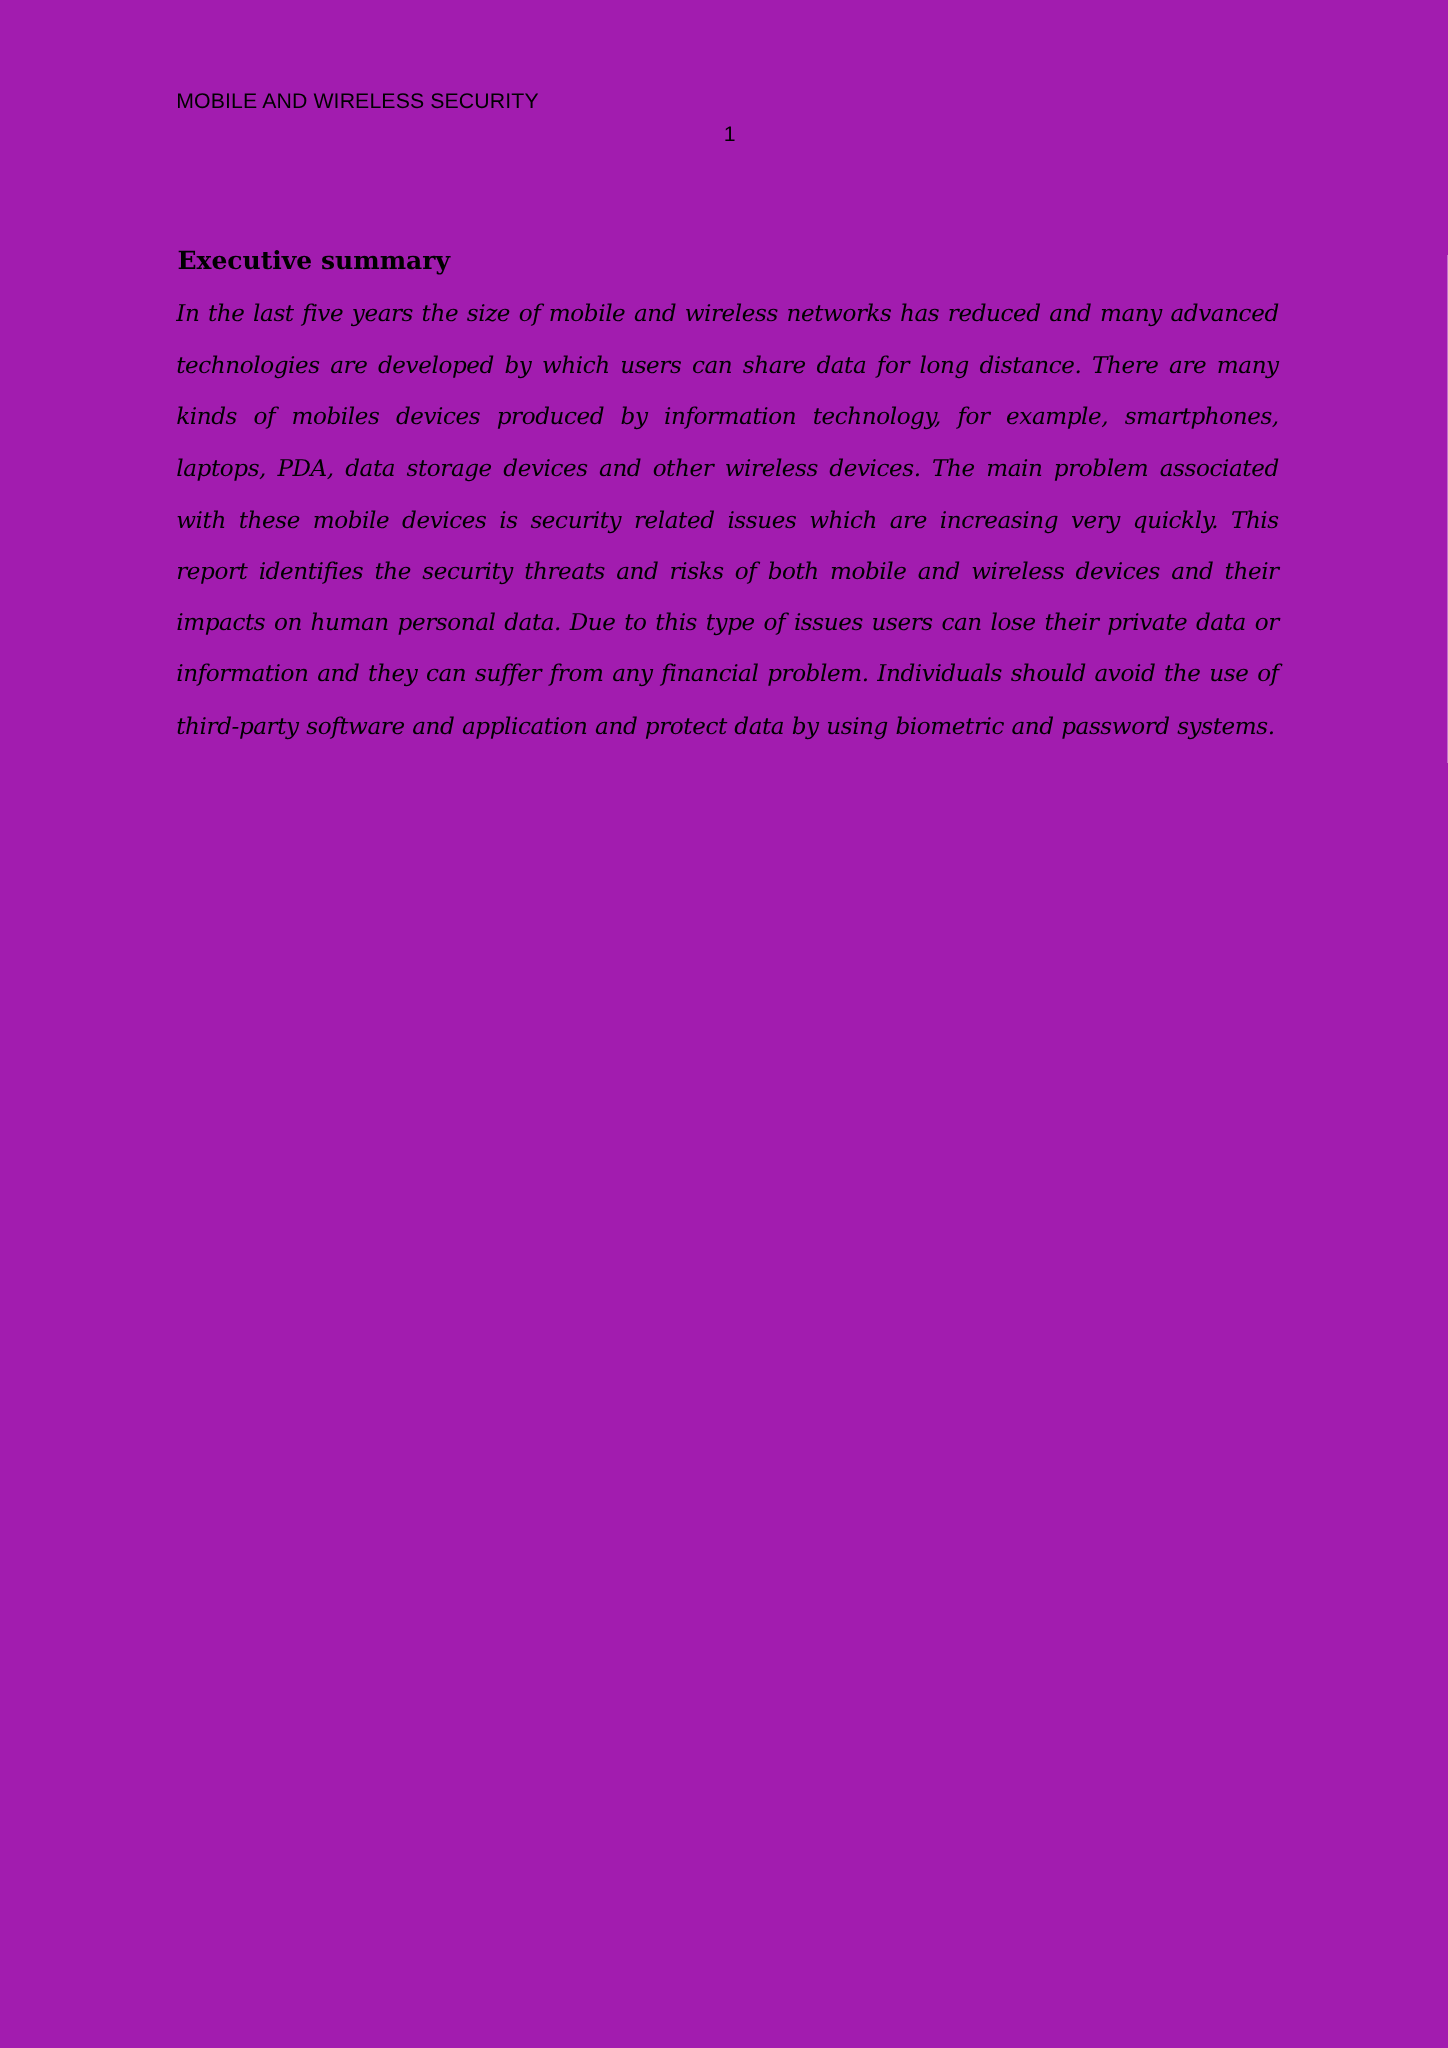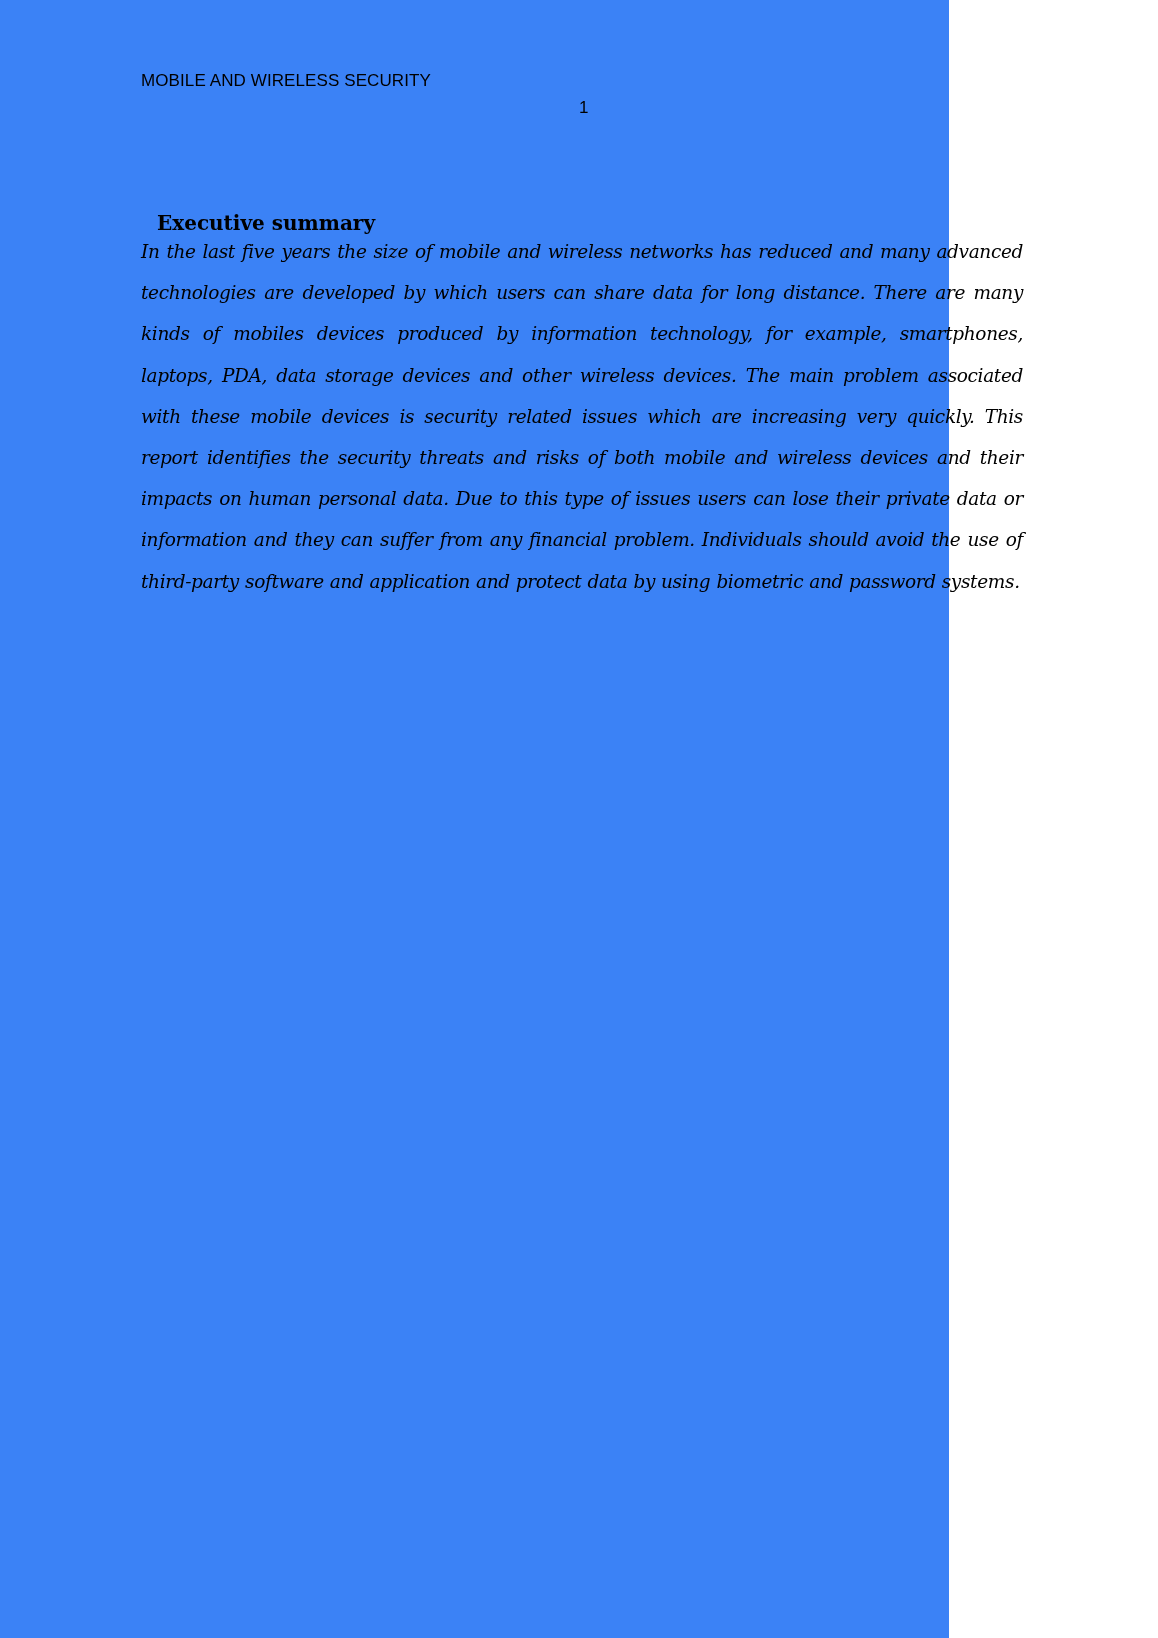--- a/index.html
+++ b/index.html
@@ -10,23 +10,23 @@
     body {
       width: 1158px;
       height: 1638px;
       position: relative;
       overflow: hidden;
       color: #000000;
     }
     .page {
       position: absolute;
       left: 0; top: 0;
-      width: 949px;
+      width: 1158px;
       height: 1638px;
-      background: #3b82f6;
+      background: #a21caf;
     }
     .running-head {
       position: absolute;
       left: 141px;
       top: 71px;
       font-family: "Liberation Sans", sans-serif;
       font-size: 17px;
       letter-spacing: 0.1px;
       white-space: nowrap;
     }
@@ -34,21 +34,21 @@
       position: absolute;
       left: 579px;
       top: 98px;
       font-family: "Liberation Sans", sans-serif;
       font-size: 17px;
     }
     .section-heading {
       position: absolute;
       left: 141px;
       top: 195px;
-      margin: 16px;
+      margin: 1px;
       font-family: "DejaVu Serif", serif;
       font-weight: bold;
       font-size: 20px;
       white-space: nowrap;
     }
     .body-text {
       position: absolute;
       left: 141px;
       top: 231px;
       width: 882px;

